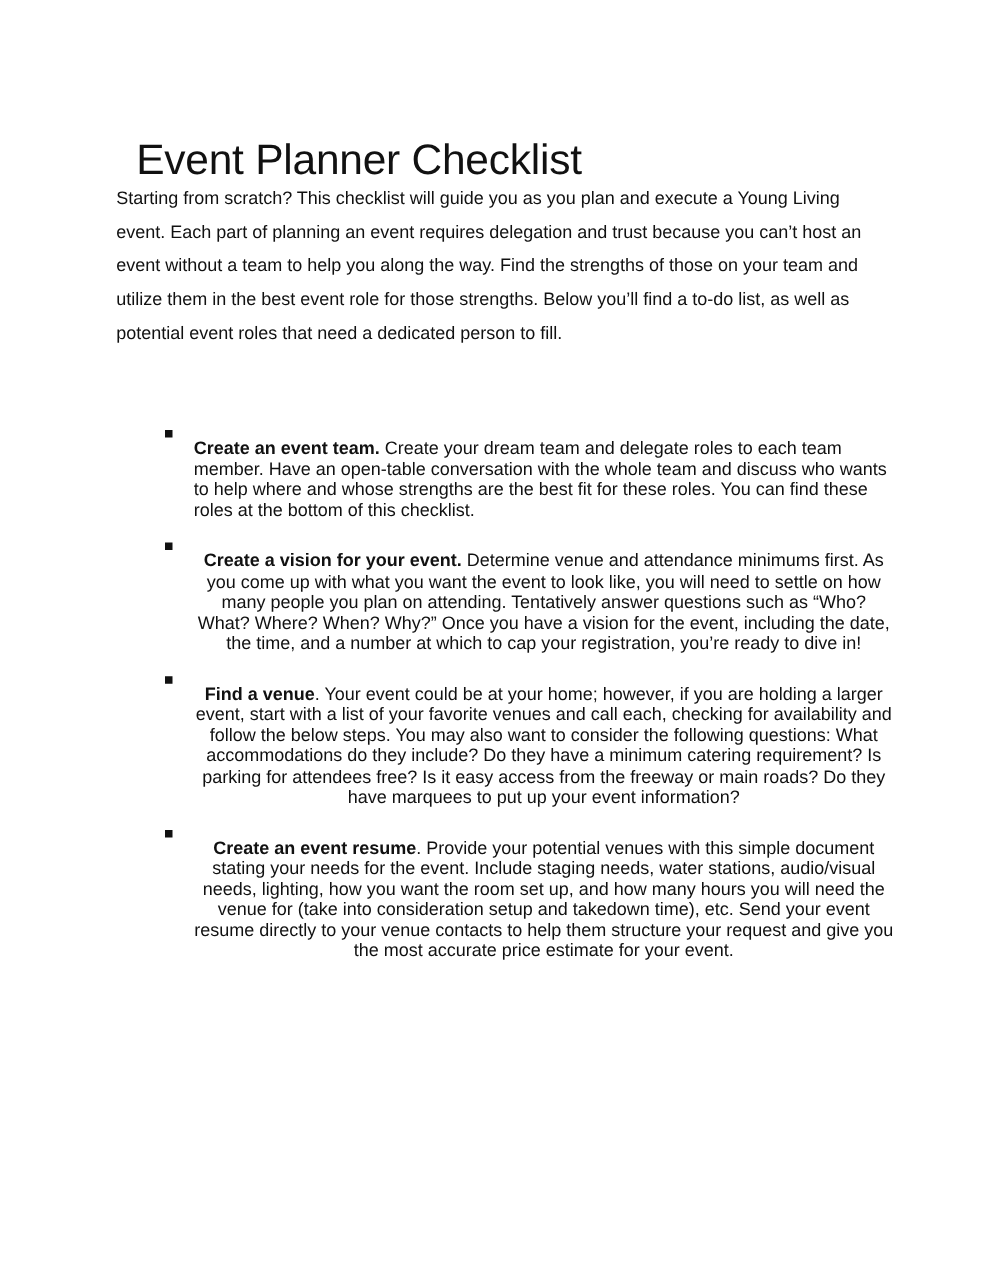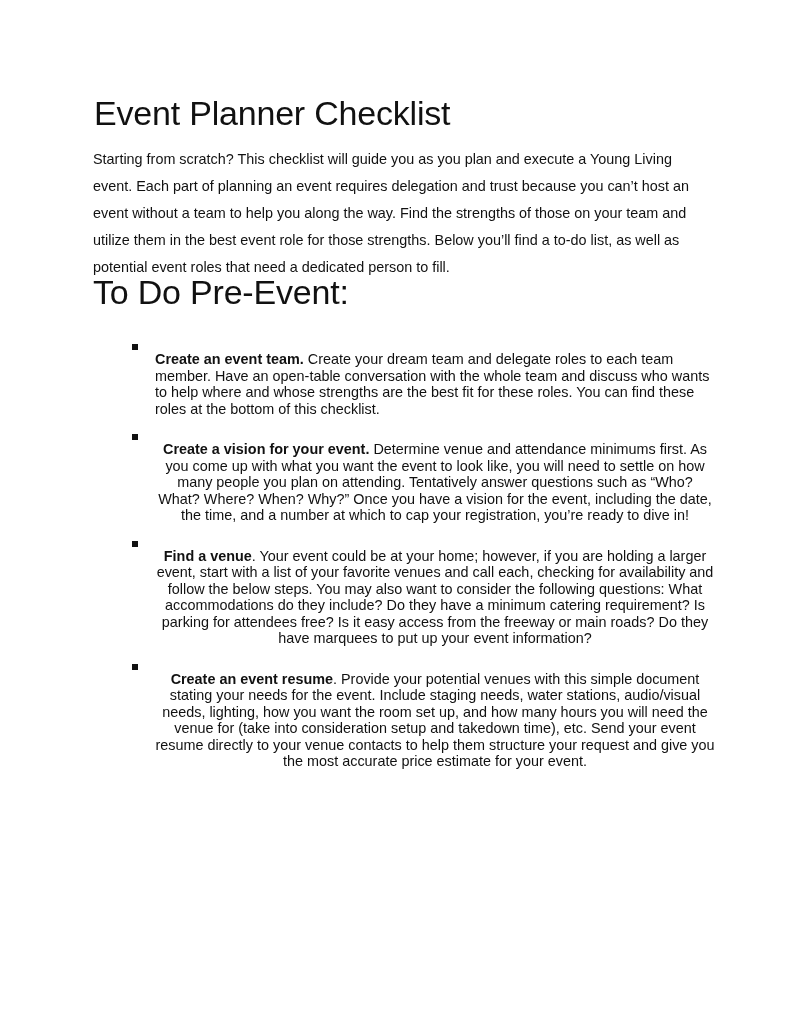--- a/index.html
+++ b/index.html
@@ -2,21 +2,21 @@
 <html><head>
 <meta charset="utf-8">
 <style>
   html, body { margin: 0; padding: 0; }
   body {
     width: 790px; height: 1022px; background: #ffffff; color: #111111;
     font-family: "Liberation Sans", sans-serif; position: relative; overflow: hidden;
   }
   .page { position: absolute; left: 0; top: 0; width: 790px; height: 1022px; }
   h1.title {
-    position: absolute; left: 93px; top: 92px; margin: 1px;
+    position: absolute; left: 93px; top: 92px; margin: 16px;
     font-weight: normal; font-size: 34px; line-height: 40px; letter-spacing: -0.2px;
   }
   .intro {
     position: absolute; left: 93px; top: 146px; width: 600px; margin: 0;
     font-size: 14.4px; line-height: 27px;
   }
   h2.section {
     position: absolute; left: 93px; top: 270px; margin: 0;
     font-weight: normal; font-size: 34px; line-height: 44px; letter-spacing: -0.2px;
   }
@@ -31,21 +31,20 @@
   }
   .todo li .text b { font-weight: bold; }
   .todo li + li { margin-top: 11px; text-align: center; }
 </style>
 </head>
 <body>
 
 <div class="page">
   <h1 class="title">Event Planner Checklist</h1>
   <p class="intro">Starting from scratch? This checklist will guide you as you plan and execute a Young Living event. Each part of planning an event requires delegation and trust because you can’t host an event without a team to help you along the way. Find the strengths of those on your team and utilize them in the best event role for those strengths. Below you’ll find a to-do list, as well as potential event roles that need a dedicated person to fill.</p>
-  <h2 class="section">To Do Pre-Event:</h2>
 
   <ul class="todo">
     <li>
       <span class="bullet"></span>
       <span class="text"><b>Create an event team.</b><span> Create your dream team and delegate roles to each team member. Have an open-table conversation with the whole team and discuss who wants to help where and whose strengths are the best fit for these roles. You can find these roles at the bottom of this checklist.</span></span>
     </li>
     <li>
       <span class="bullet"></span>
       <span class="text"><b>Create a vision for your event.</b><span> Determine venue and attendance minimums first. As you come up with what you want the event to look like, you will need to settle on how many people you plan on attending. Tentatively answer questions such as “Who? What? Where? When? Why?” Once you have a vision for the event, including the date, the time, and a number at which to cap your registration, you’re ready to dive in!</span></span>
     </li>

